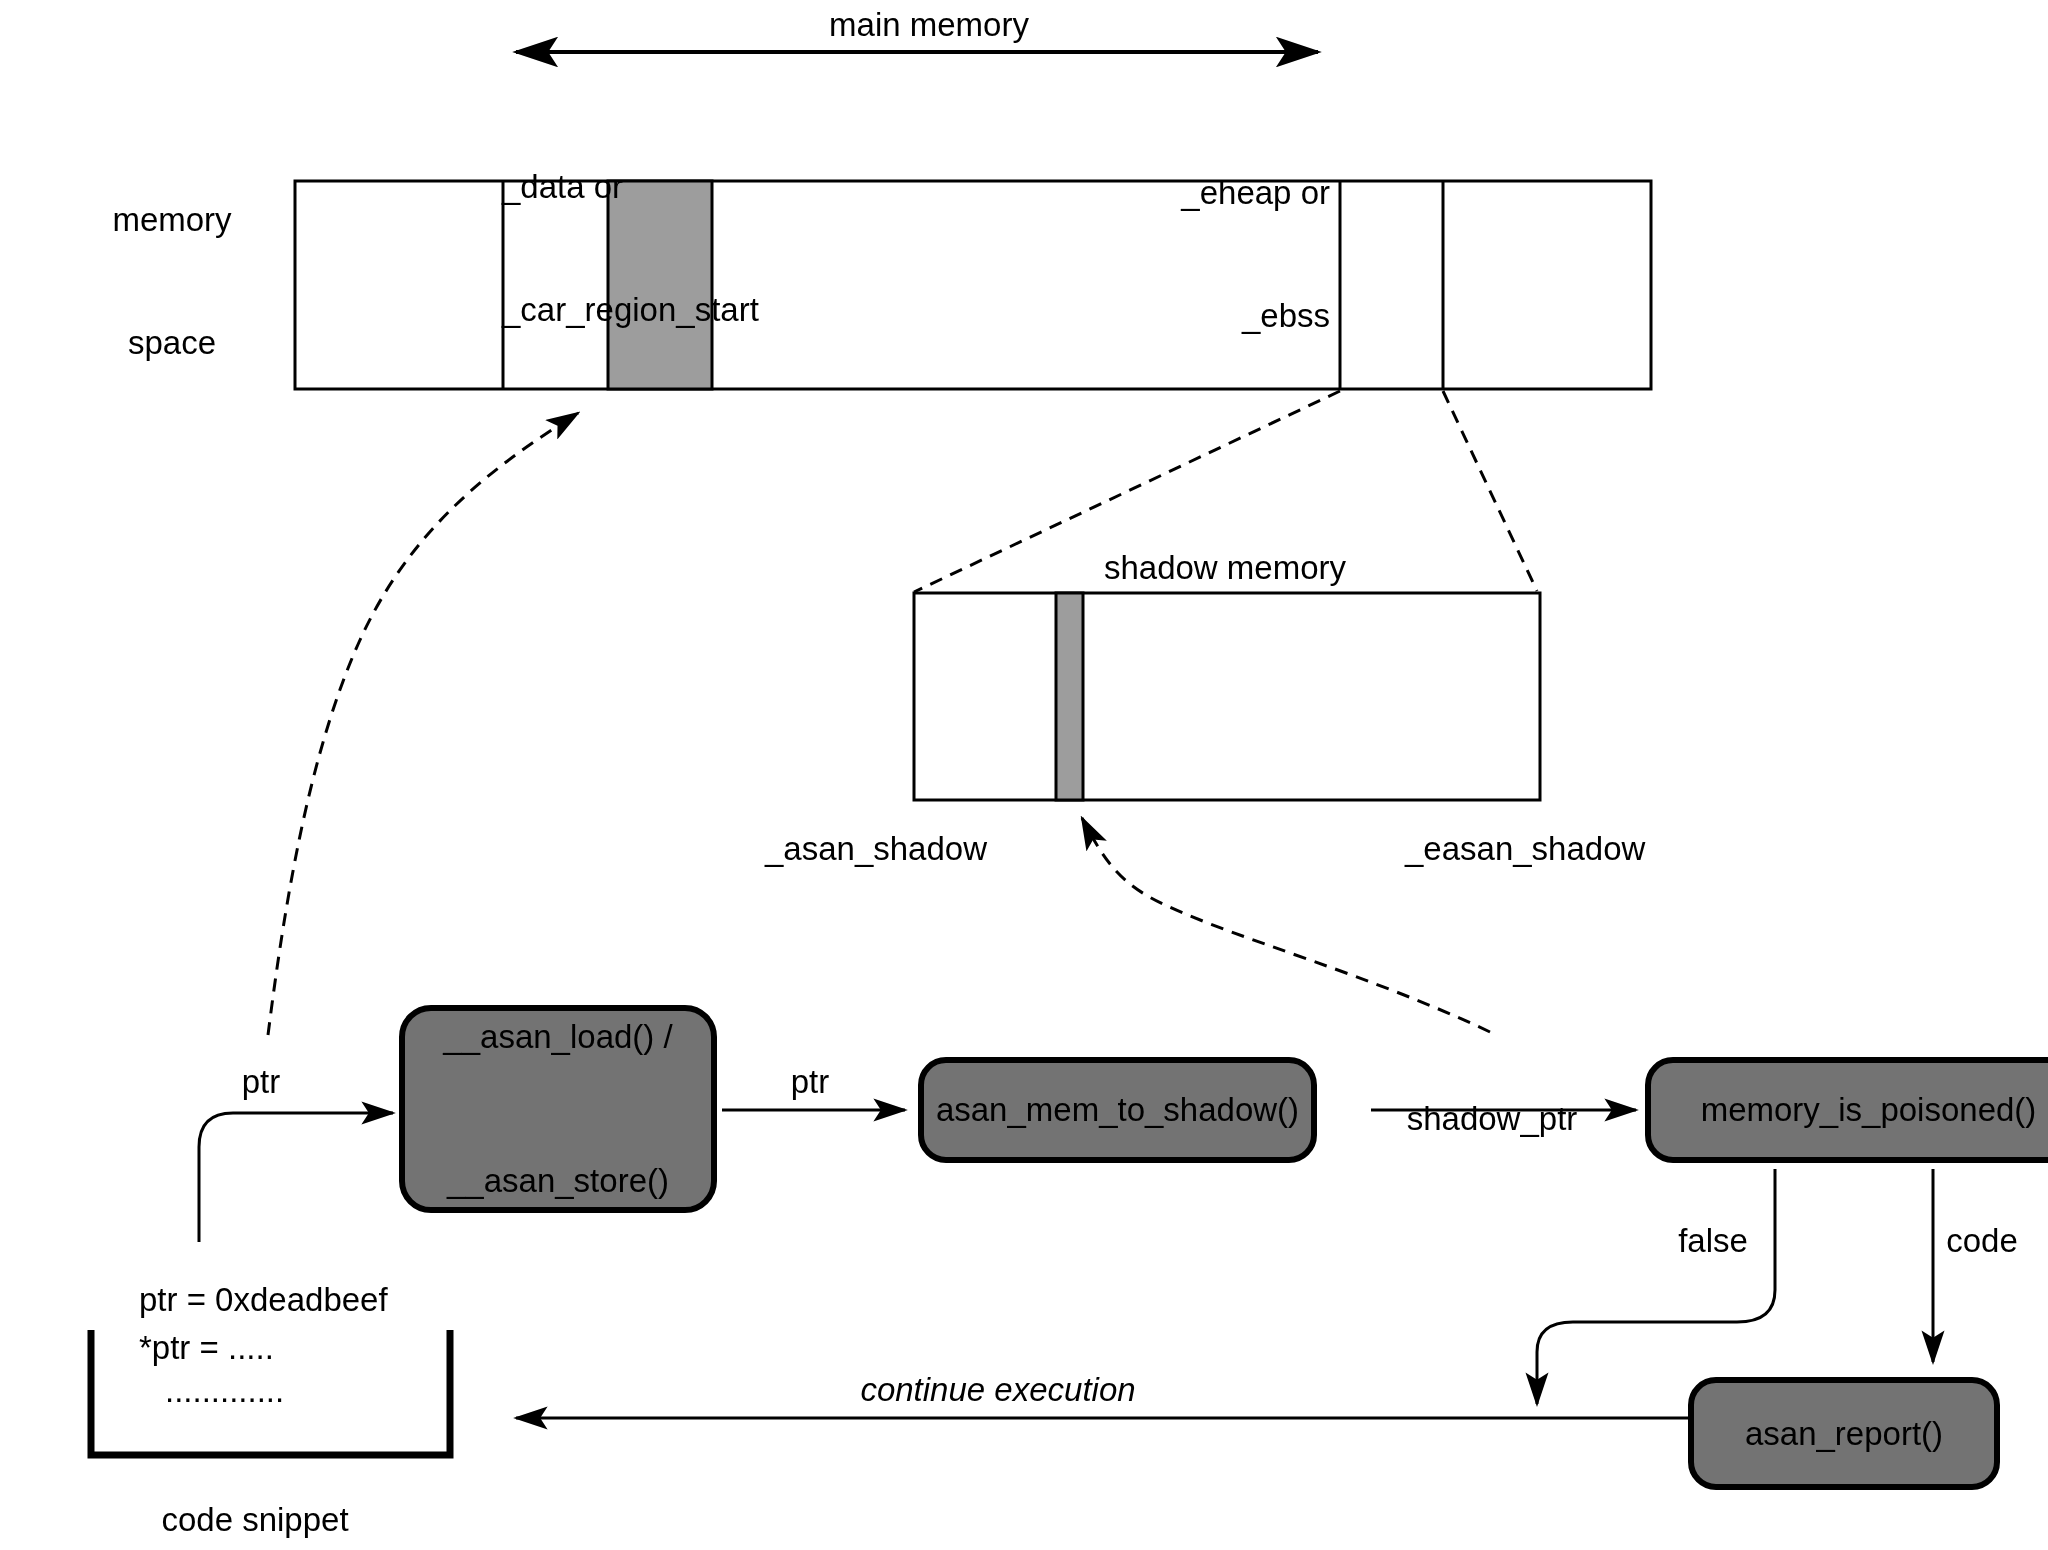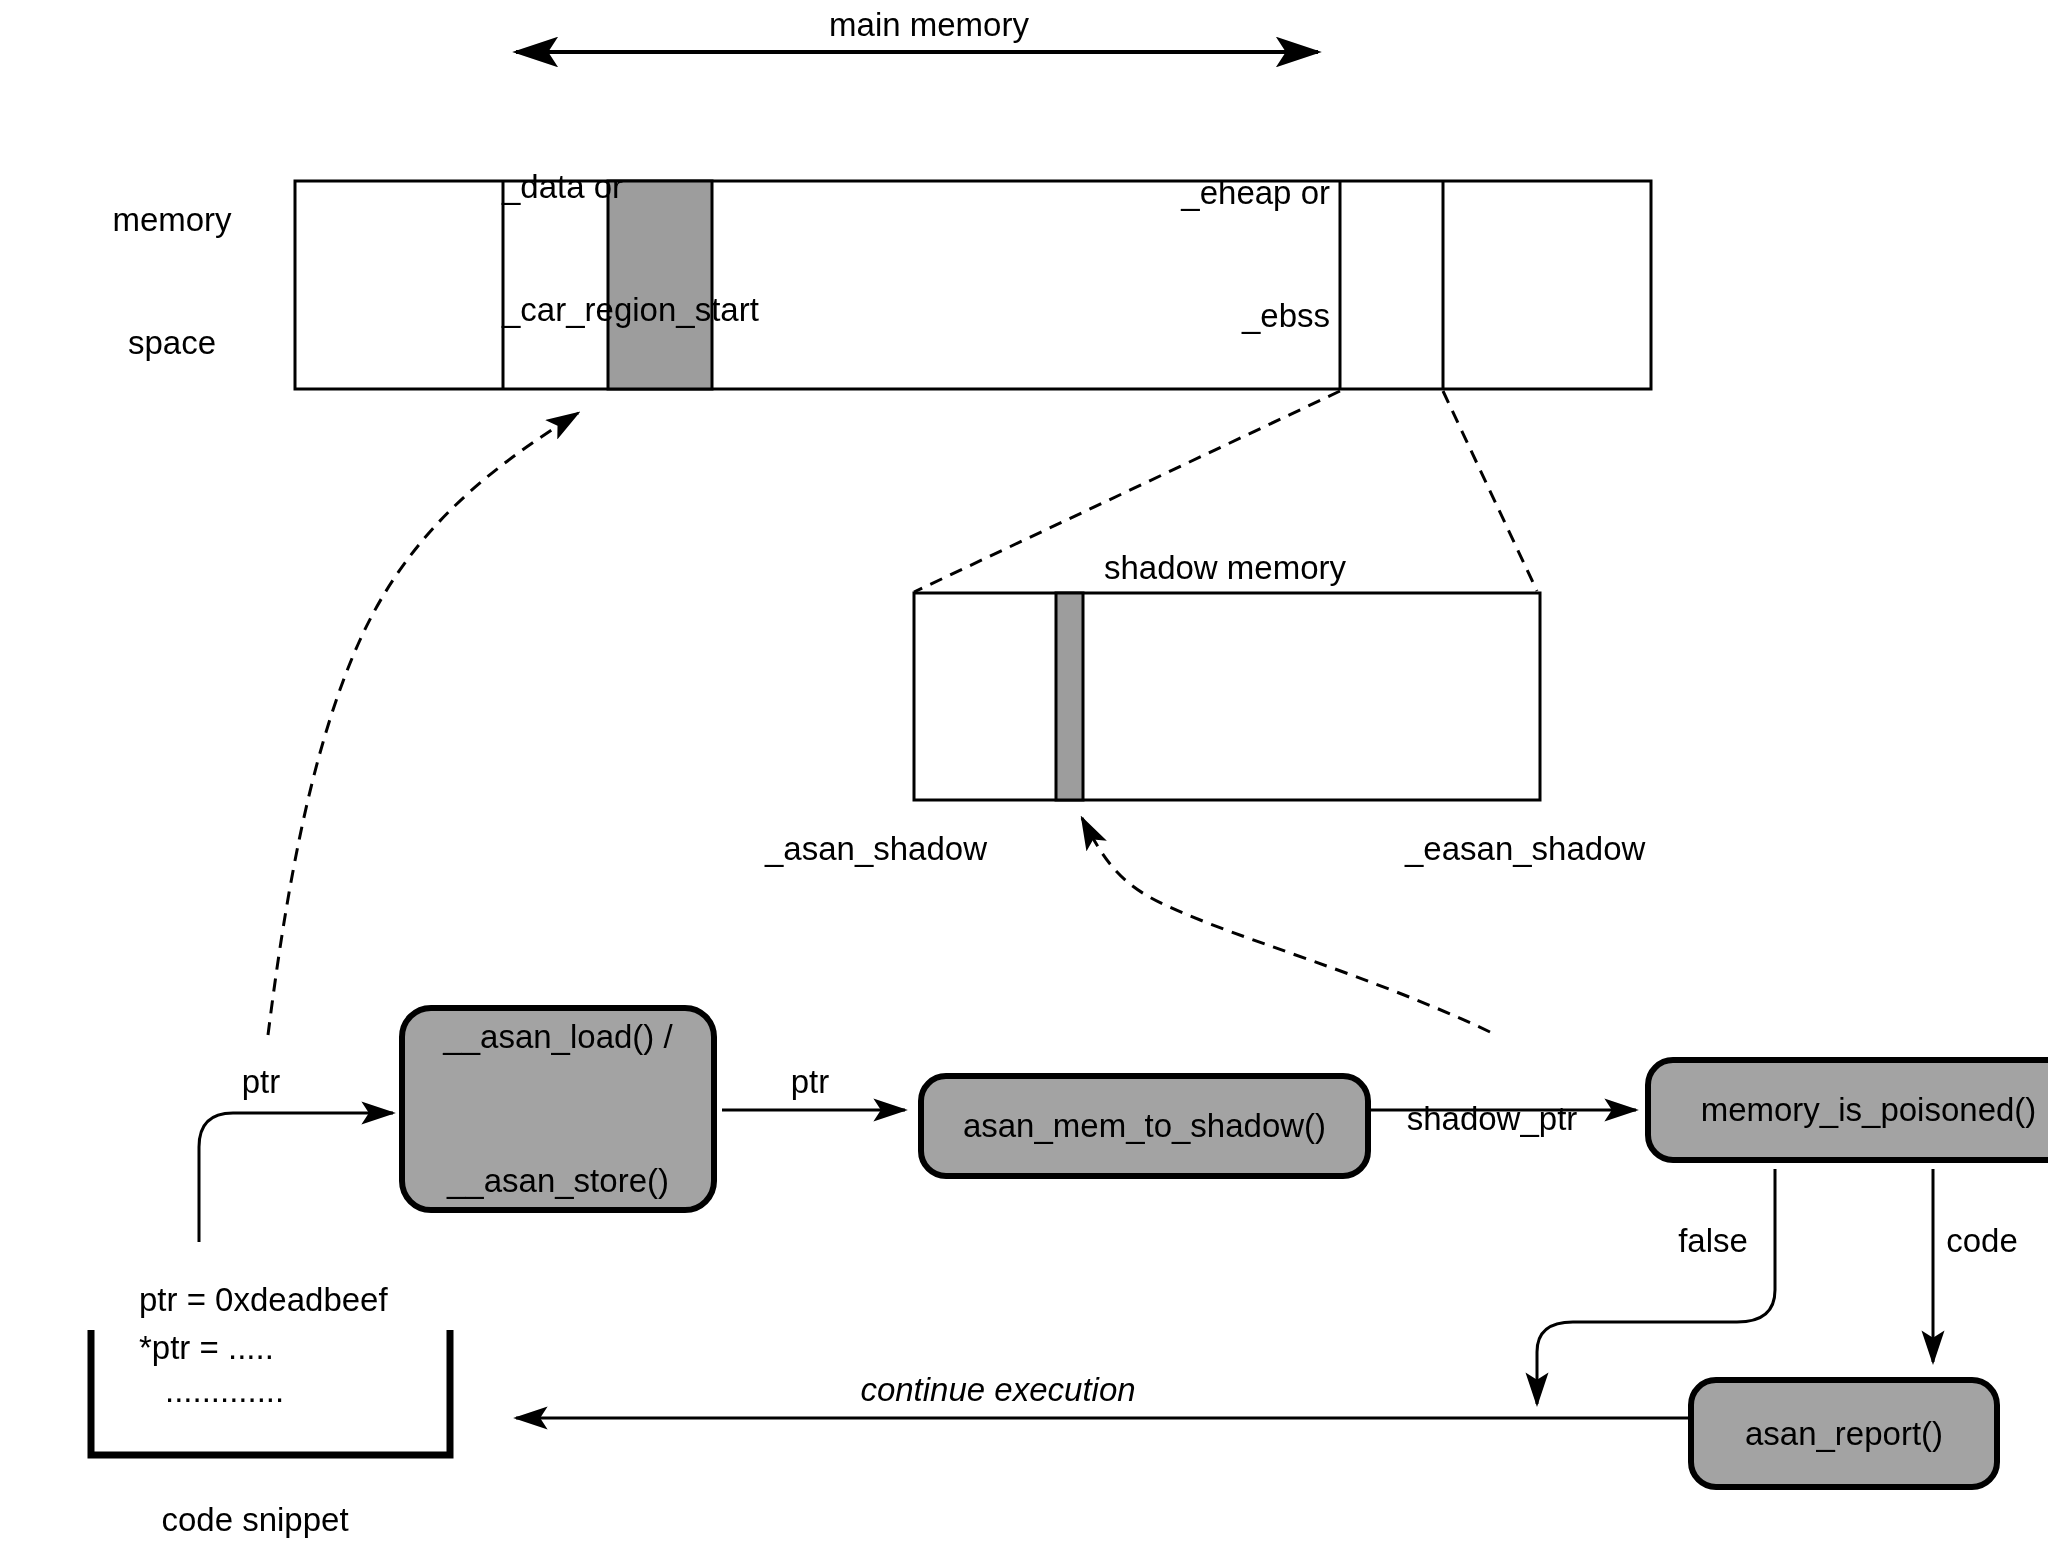--- a/index.html
+++ b/index.html
@@ -24,31 +24,31 @@
     white-space: pre;
     color: #000000;
   }
   .center { transform: translate(-50%, -50%); text-align: center; }
   .rightalign { text-align: right; }
   .flowbox {
     position: absolute;
     box-sizing: border-box;
     border: 6px solid #000;
     border-radius: 28px;
-    background: #a3a3a3;
+    background: #737373;
     display: flex;
     align-items: center;
     justify-content: center;
     text-align: center;
     font-size: 33px;
     line-height: 48px;
     white-space: pre;
   }
   #box-load-store   { left: 399px; top: 1005px; width: 318px; height: 208px; border-radius: 32px; }
-  #box-mem-to-shadow{ left: 918px; top: 1057px; width: 453px; height: 106px; margin-top: 16px; }
+  #box-mem-to-shadow{ left: 918px; top: 1057px; width: 399px; height: 106px; }
   #box-poisoned     { left: 1645px; top: 1057px; width: 447px; height: 106px; }
   #box-report       { left: 1688px; top: 1377px; width: 312px; height: 113px; }
 </style>
 </head>
 <body>
 
 <div class="canvas">
 
   <svg class="layer" viewBox="0 0 2048 1550" xmlns="http://www.w3.org/2000/svg">
     <defs>

